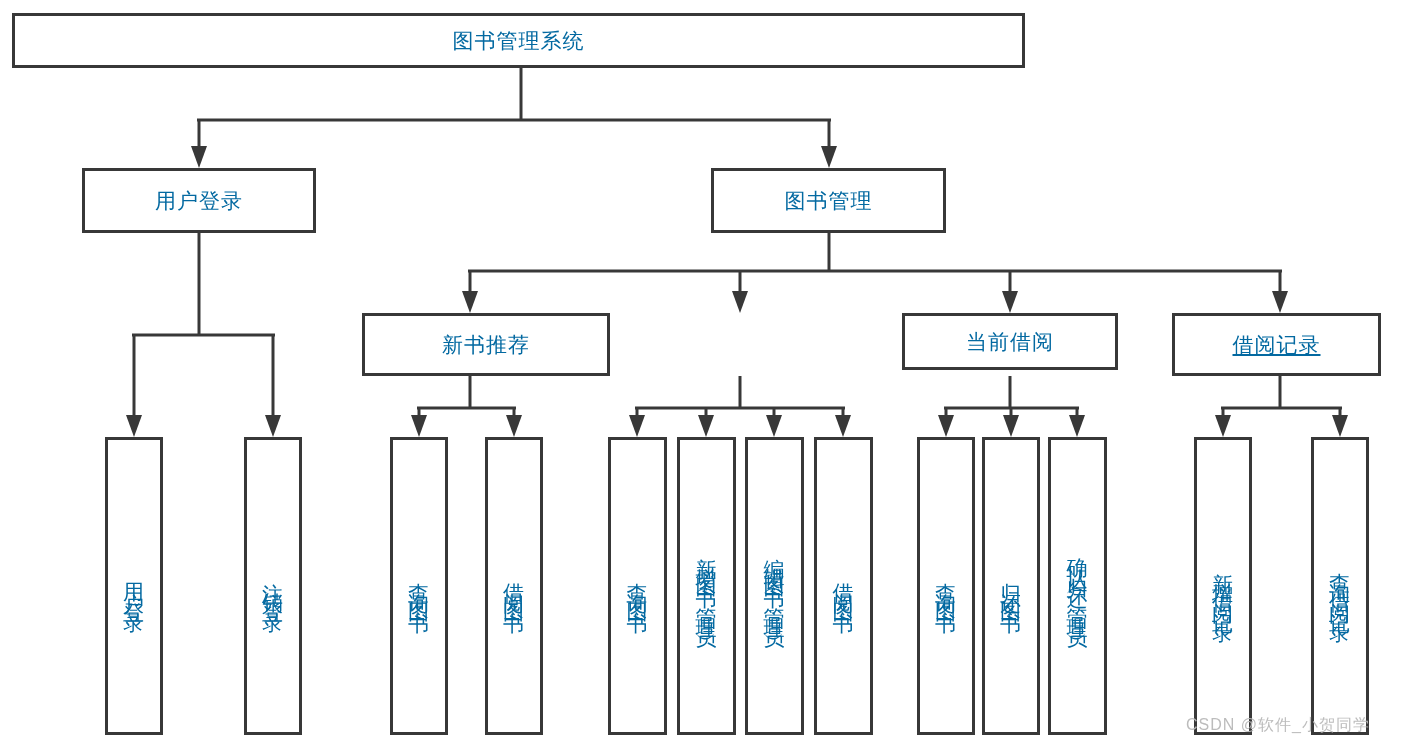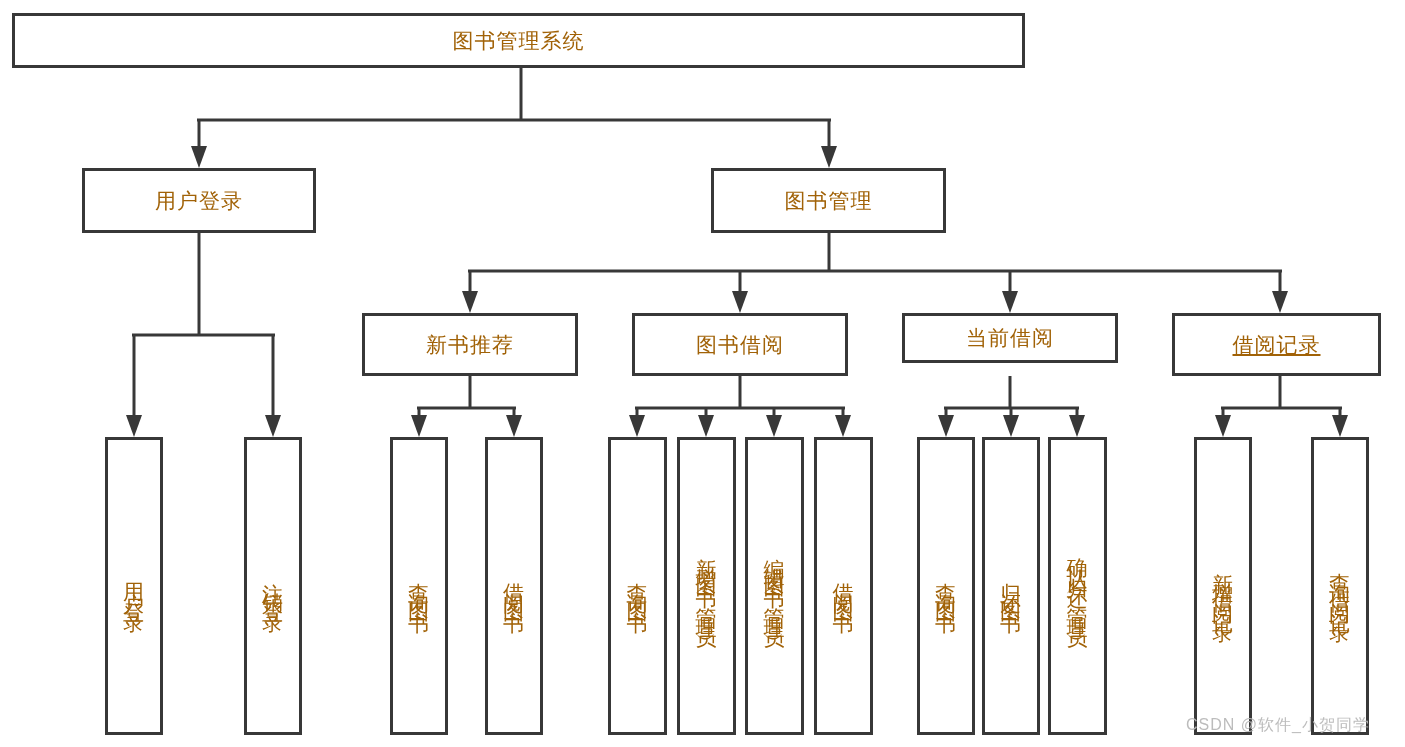--- a/index.html
+++ b/index.html
@@ -22,41 +22,41 @@
     pointer-events: none;
   }
   .node {
     position: absolute;
     box-sizing: border-box;
     border: 3px solid #383838;
     background: #ffffff;
     display: flex;
     align-items: center;
     justify-content: center;
-    color: #a16207;
+    color: #0369a1;
     font-size: 21px;
     letter-spacing: 1px;
     white-space: nowrap;
     z-index: 2;
   }
   .vcol {
     writing-mode: vertical-rl;
     text-orientation: mixed;
     letter-spacing: 10px;
     white-space: normal;
     line-height: 1.0;
     font-size: 21px;
   }
   
   .b-root   { left: 12px;   top: 13px;  width: 1013px; height: 55px; }
   .b-login  { left: 82px;   top: 168px; width: 234px;  height: 65px; }
   .b-mgmt   { left: 711px;  top: 168px; width: 235px;  height: 65px; text-align: center; }
-  .b-rec    { left: 362px;  top: 313px; width: 216px;  height: 63px; }
+  .b-rec    { left: 362px;  top: 313px; width: 248px;  height: 63px; }
   .b-borrow { left: 632px;  top: 313px; width: 216px;  height: 63px; }
-  .b-cur    { left: 902px;  top: 313px; width: 216px;  height: 50px; }
+  .b-cur    { left: 902px;  top: 313px; width: 216px;  height: 57px; }
   .b-hist   { left: 1172px; top: 313px; width: 209px;  height: 63px; text-decoration: underline; }
   
   .c-a1 { left: 105px;  top: 437px; width: 58px; height: 298px; }
   .c-a2 { left: 244px;  top: 437px; width: 58px; height: 298px; }
   .c-b1 { left: 390px;  top: 437px; width: 58px; height: 298px; }
   .c-b2 { left: 485px;  top: 437px; width: 58px; height: 298px; }
   .c-c1 { left: 608px;  top: 437px; width: 59px; height: 298px; }
   .c-c2 { left: 677px;  top: 437px; width: 59px; height: 298px; }
   .c-c3 { left: 745px;  top: 437px; width: 59px; height: 298px; }
   .c-c4 { left: 814px;  top: 437px; width: 59px; height: 298px; }
@@ -159,21 +159,20 @@
       <polygon points="1332,415 1348,415 1340,437"></polygon>
     </g>
   </svg>
 
   <div class="node b-root">图书管理系统</div>
 
   <div class="node b-login">用户登录</div>
   <div class="node b-mgmt">图书管理</div>
 
   <div class="node b-rec">新书推荐</div>
-  <div class="node b-borrow">图书借阅</div>
   <div class="node b-cur">当前借阅</div>
   <div class="node b-hist">借阅记录</div>
 
   <div class="node vcol c-a1">用户登录</div>
   <div class="node vcol c-a2">注销登录</div>
 
   <div class="node vcol c-b1">查询图书</div>
   <div class="node vcol c-b2">借阅图书</div>
 
   <div class="node vcol c-c1">查询图书</div>

